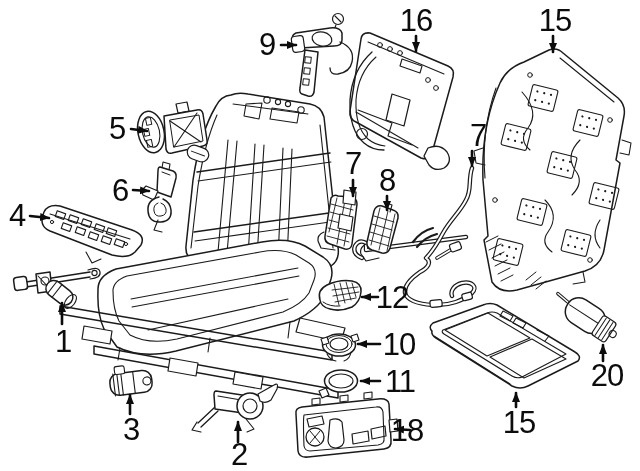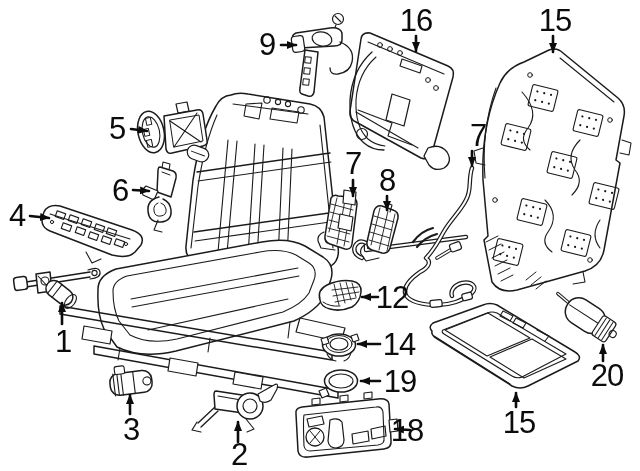--- a/index.html
+++ b/index.html
@@ -373,22 +373,22 @@
 
   <div class="callout" style="left:63px;top:341px">1</div>
   <div class="callout" style="left:239px;top:454px">2</div>
   <div class="callout" style="left:131px;top:429px">3</div>
   <div class="callout" style="left:17px;top:215px">4</div>
   <div class="callout" style="left:117px;top:128px">5</div>
   <div class="callout" style="left:120px;top:190px">6</div>
   <div class="callout" style="left:353px;top:163px">7</div>
   <div class="callout" style="left:387px;top:180px">8</div>
   <div class="callout" style="left:267px;top:44px">9</div>
-  <div class="callout" style="left:399px;top:344px">14</div>
-  <div class="callout" style="left:400px;top:381px">19</div>
+  <div class="callout" style="left:399px;top:344px">10</div>
+  <div class="callout" style="left:400px;top:381px">11</div>
   <div class="callout" style="left:392px;top:297px">12</div>
   <div class="callout" style="left:416px;top:20px">16</div>
   <div class="callout" style="left:478px;top:135px">7</div>
   <div class="callout" style="left:555px;top:20px">15</div>
   <div class="callout" style="left:519px;top:422px">15</div>
   <div class="callout" style="left:607px;top:375px">20</div>
   <div class="callout" style="left:407px;top:430px">18</div>
 </div>
 
 </body></html>

